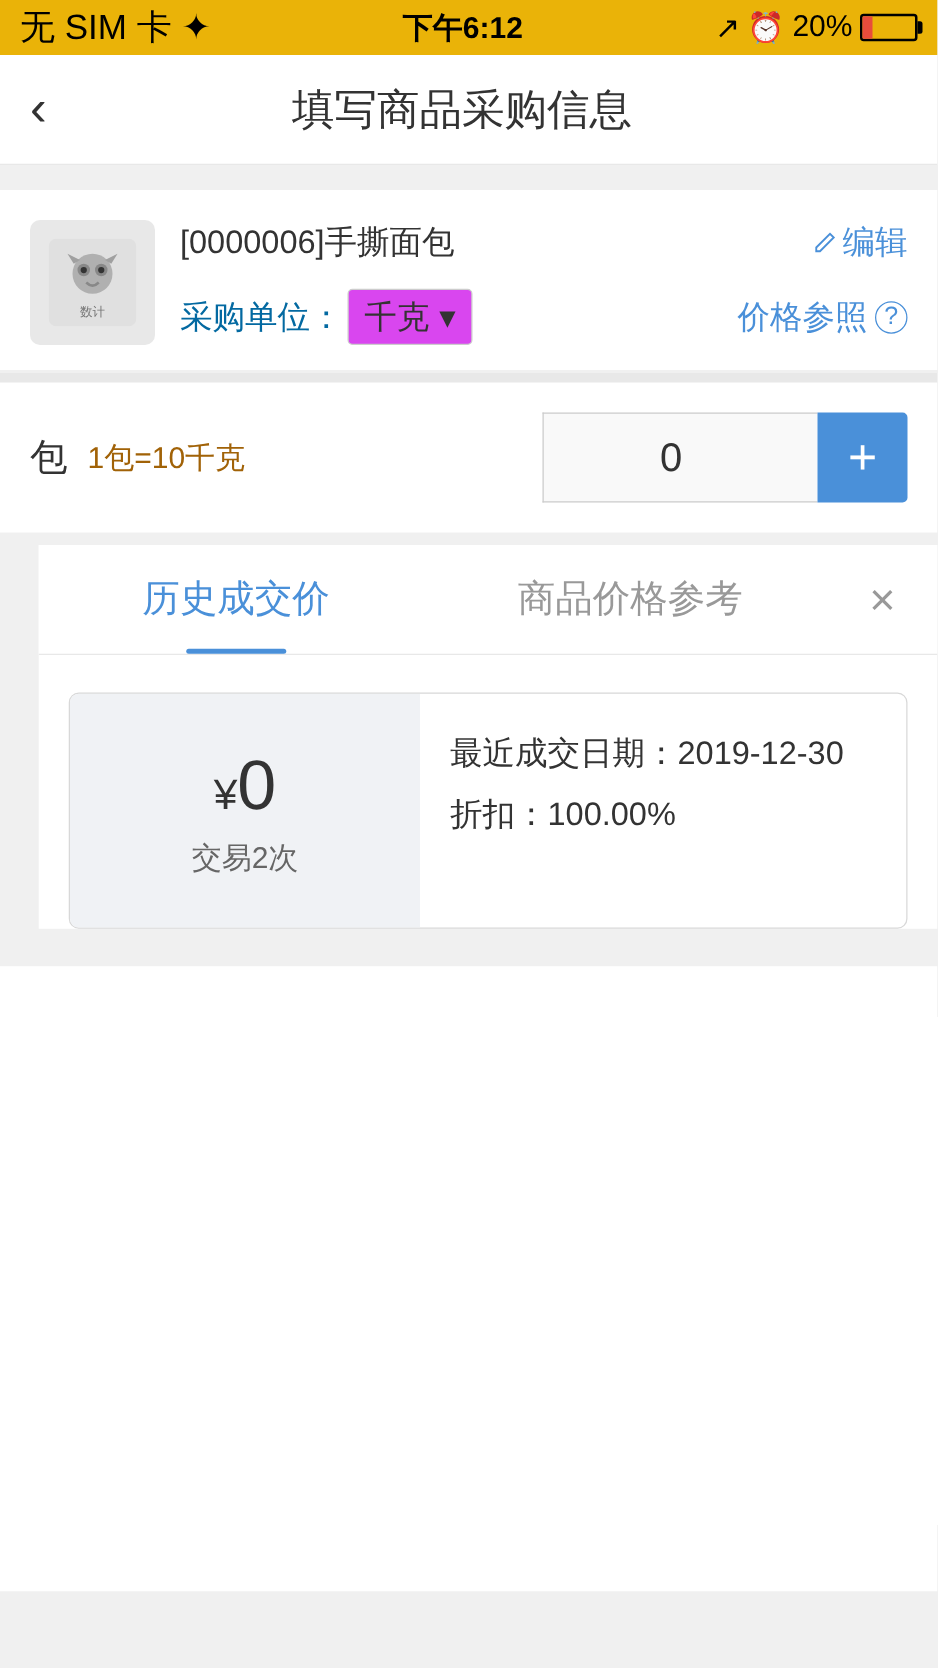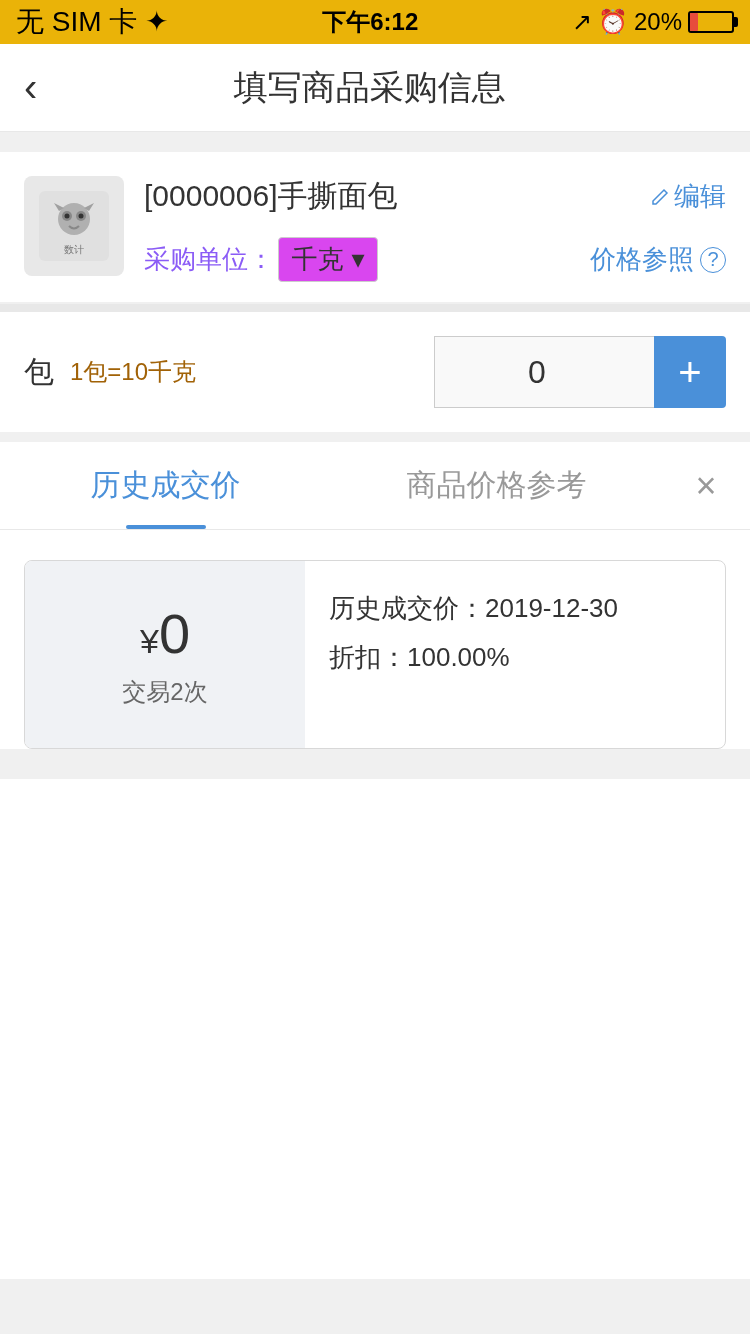--- a/index.html
+++ b/index.html
@@ -98,39 +98,39 @@
       overflow: hidden;
     }
     .product-image svg { width: 70px; height: 70px; }
     .product-info { flex: 1; }
     .product-name-row {
       display: flex;
       justify-content: space-between;
       align-items: center;
     }
     .product-name {
-      font-size: 30px;
+      font-size: 26px;
       color: #333;
       font-weight: 500;
     }
     .edit-link {
       font-size: 26px;
       color: #4a90d9;
       display: flex;
       align-items: center;
       gap: 4px;
       cursor: pointer;
     }
     .product-unit-row {
       margin-top: 20px;
       display: flex;
       justify-content: space-between;
       align-items: center;
     }
-    .unit-label { font-size: 26px; color: #8b5cf6; margin-top: 43px; }
+    .unit-label { font-size: 26px; color: #0369a1; margin-top: 43px; }
     .unit-select {
       display: inline-flex;
       align-items: center;
       border: 1px solid #ccc;
       border-radius: 4px;
       padding: 4px 12px;
       font-size: 26px;
       color: #333;
       gap: 8px;
       cursor: pointer;
@@ -198,20 +198,21 @@
       display: flex;
       align-items: center;
       justify-content: center;
       border-radius: 0 4px 4px 0;
     }
 
     
     .bottom-panel {
       background: #fff;
       margin-top: 10px;
+      margin-left: 31px;
     }
 
     
     .tabs-row {
       display: flex;
       align-items: center;
       border-bottom: 1px solid #e8e8e8;
       background: #fff;
       height: 88px;
     }
@@ -392,21 +393,21 @@
 
   <div class="price-card">
     <div class="price-left">
       <div class="price-amount">
         <span class="price-currency">¥</span><span>0</span>
       </div>
       <div class="price-transactions">交易2次</div>
     </div>
     <div class="price-right">
       <div class="price-detail-row">
-        <span class="price-detail-label">历史成交价：</span>
+        <span class="price-detail-label">最近成交日期：</span>
         <span>2019-12-30</span>
       </div>
       <div class="price-detail-row">
         <span class="price-detail-label">折扣：</span>
         <span>100.00%</span>
       </div>
     </div>
   </div>
 </div>
 

